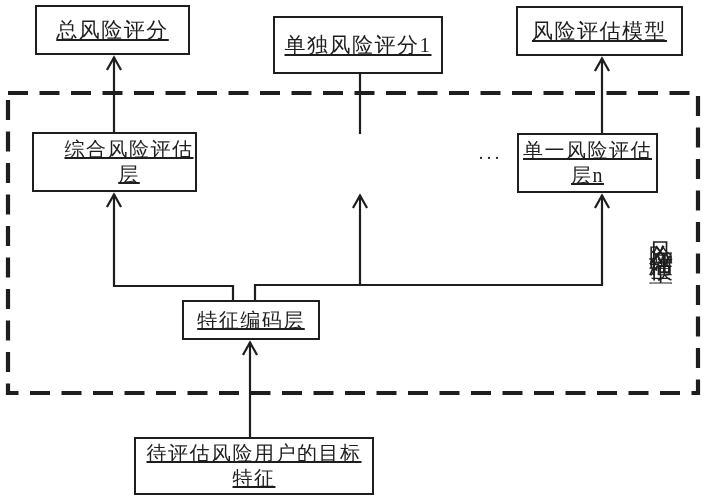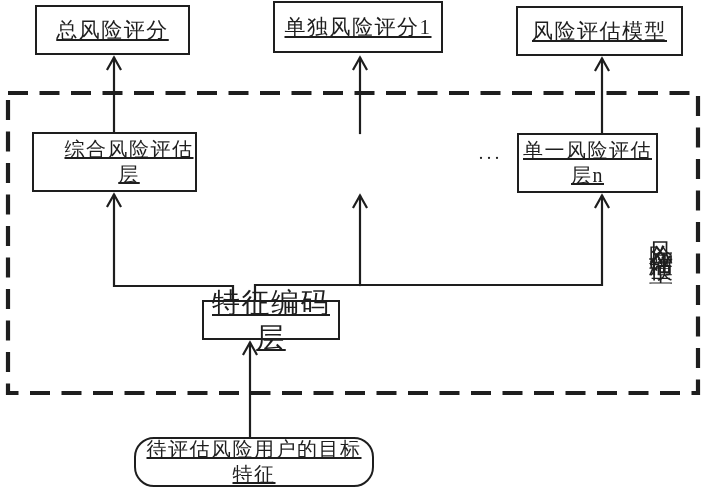--- a/index.html
+++ b/index.html
@@ -46,30 +46,30 @@
     align-items:center;
     justify-content:center;
     text-align:center;
     letter-spacing:1.5px;
     line-height:1.25;
     z-index:2;
     text-decoration:underline;
   }
   .node.top{font-size:21px;}
   .node.mid{font-size:20px;}
-  .node.small{font-size:28px;margin-left:20px;}
+  .node.small{font-size:20px;}
   .node.input{font-size:20px;padding:0 10px;}
   #node-total-risk-score      {left:35px;  top:5px;   width:155px; height:50px;}
-  #node-individual-score-1    {left:273px; top:1px;   width:170px; height:52px;}
+  #node-individual-score-1    {left:273px; top:16px;   width:170px; height:58px;}
   #node-individual-score-n    {left:516px; top:6px;   width:167px; height:50px;}
   #node-comprehensive-layer   {left:32px;  top:132px; width:165px; height:60px;padding-left:29px;}
   #node-single-layer-1        {left:278px; top:133px; width:165px; height:60px;}
   #node-single-layer-n        {left:517px; top:133px; width:141px; height:60px;}
   #node-encoding-layer        {left:182px; top:300px; width:138px; height:40px;}
-  #node-input-features        {left:134px; top:437px; width:240px; height:50px;border-radius:20px;}
+  #node-input-features        {left:134px; top:437px; width:240px; height:58px;}
   .ellipsis{
     position:absolute;
     left:468px; top:148px;
     width:44px;
     text-align:center;
     font-size:18px;
     letter-spacing:2px;
     z-index:2;
   }
   .model-label{

